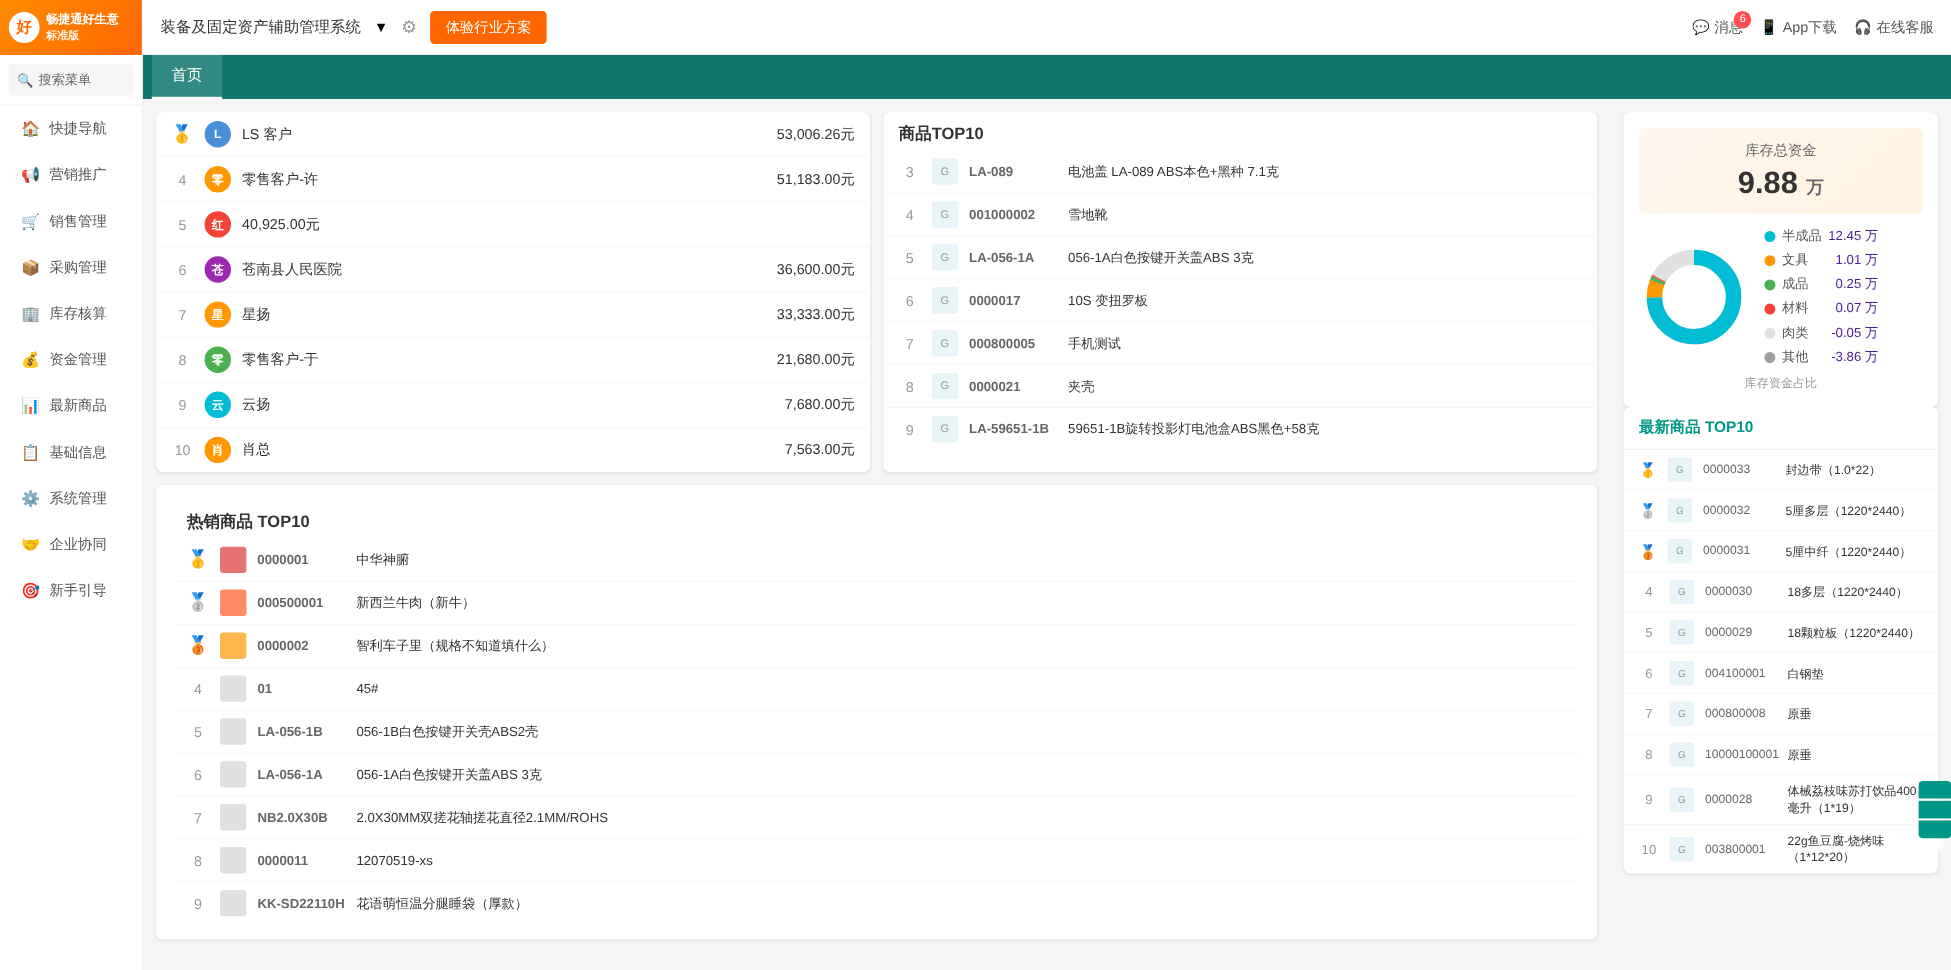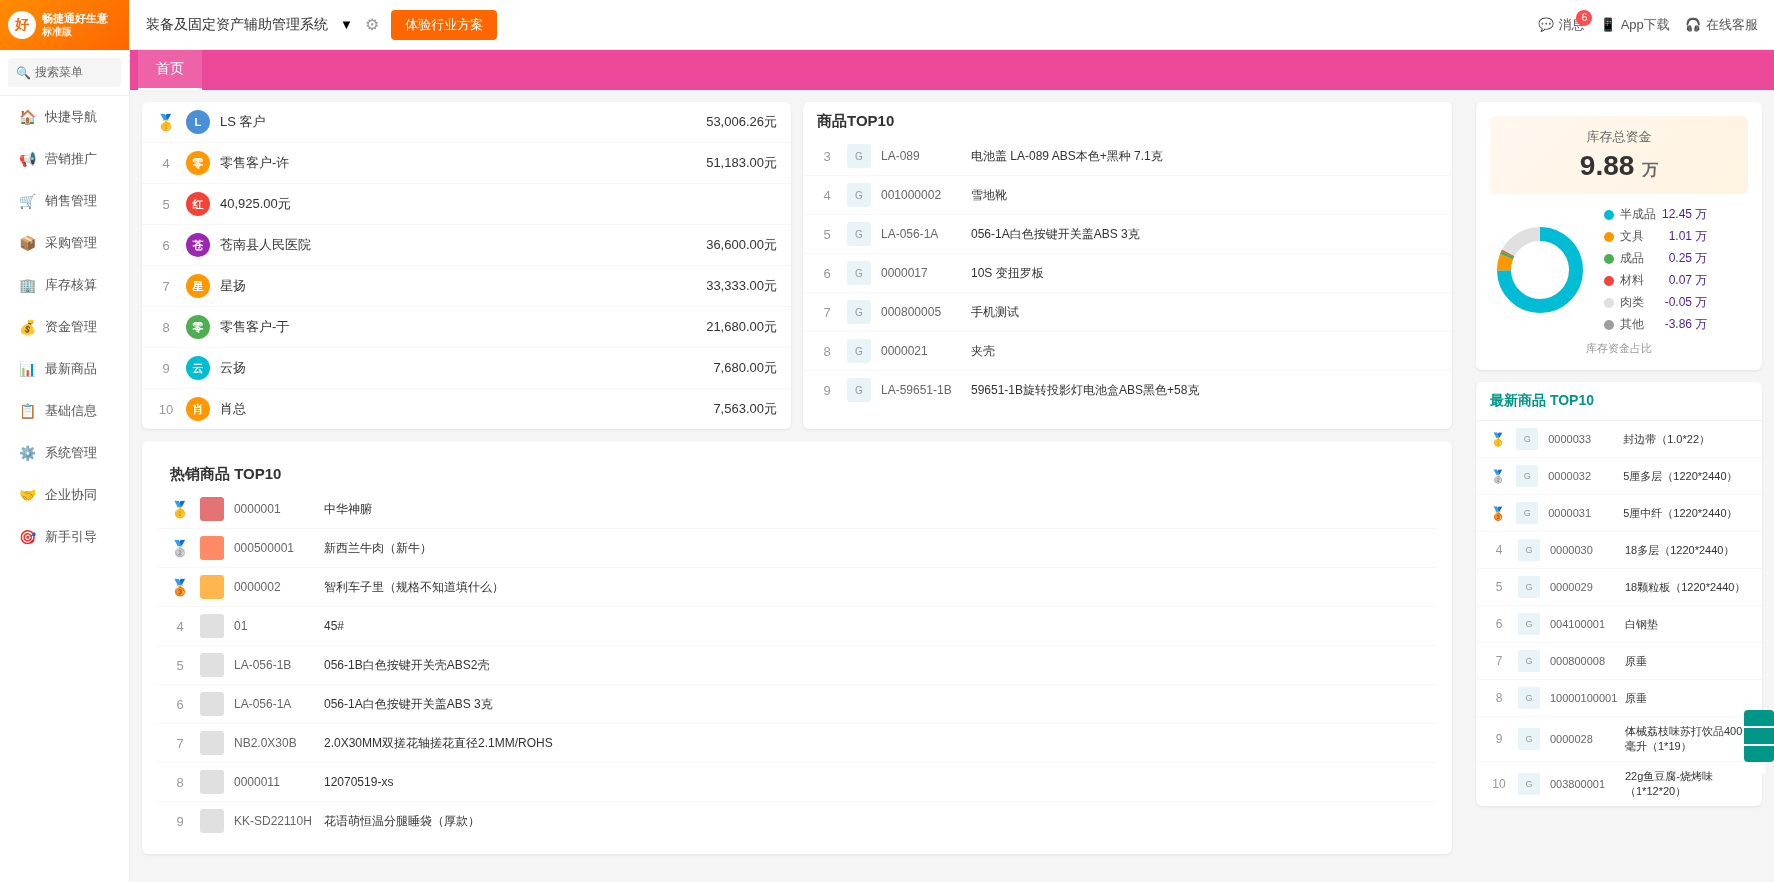--- a/index.html
+++ b/index.html
@@ -141,21 +141,21 @@
       display: flex;
       align-items: center;
       justify-content: center;
       position: absolute;
       top: -6px;
       right: -8px;
     }
 
     
     .nav-tabs {
-      background: #ec4899;
+      background: #0f766e;
       display: flex;
       padding: 0 8px;
       flex-shrink: 0;
     }
     .nav-tab {
       padding: 10px 18px;
       color: #fff;
       cursor: pointer;
       font-size: 14px;
       border-bottom: 2px solid transparent;
@@ -242,32 +242,31 @@
       background: #e8f4f8;
       border-radius: 3px;
       display: flex;
       align-items: center;
       justify-content: center;
       font-size: 10px;
       color: #999;
       flex-shrink: 0;
       overflow: hidden;
     }
-    .product-code { color: #666; font-size: 12px; width: 80px; flex-shrink: 0; }
+    .product-code { color: #666; font-size: 12px; width: 80px; flex-shrink: 0; font-weight: bold; }
     .product-name { flex: 1; color: #333; font-size: 12px; }
 
     
     .right-panel {
       width: 310px;
       flex-shrink: 0;
       overflow-y: auto;
       padding: 12px;
       display: flex;
       flex-direction: column;
-      gap: 12px;
       background: #f5f5f5;
     }
 
     
     .inventory-card {
       background: #fff;
       border-radius: 6px;
       padding: 14px;
       box-shadow: 0 1px 3px rgba(0,0,0,0.08);
     }

